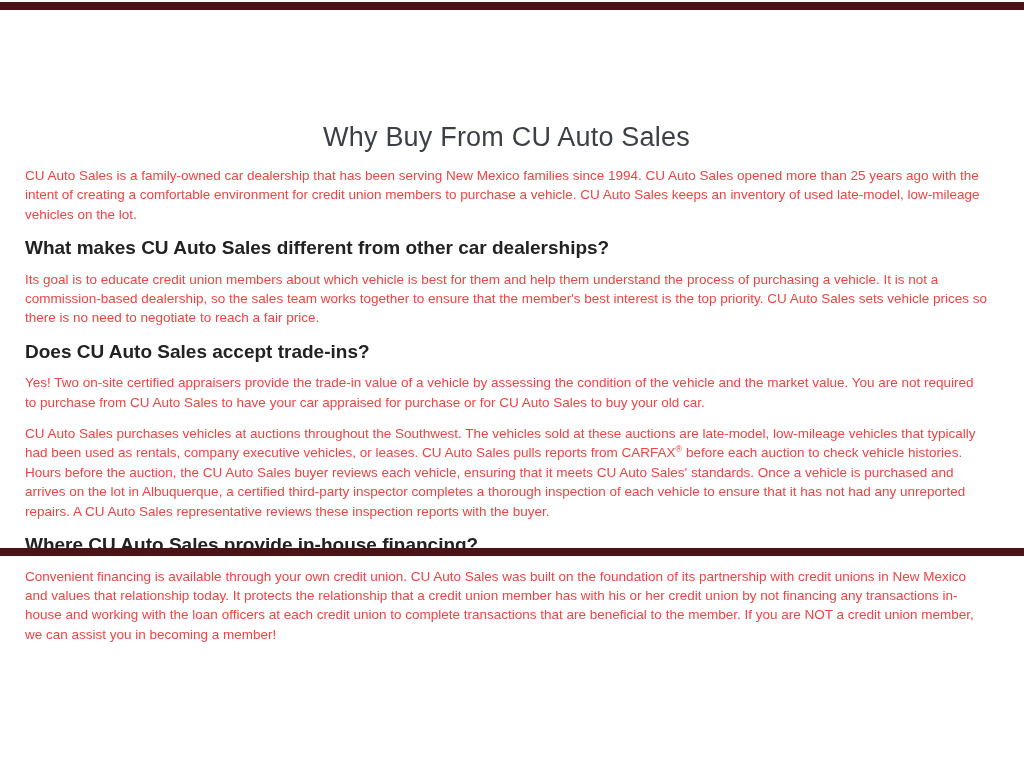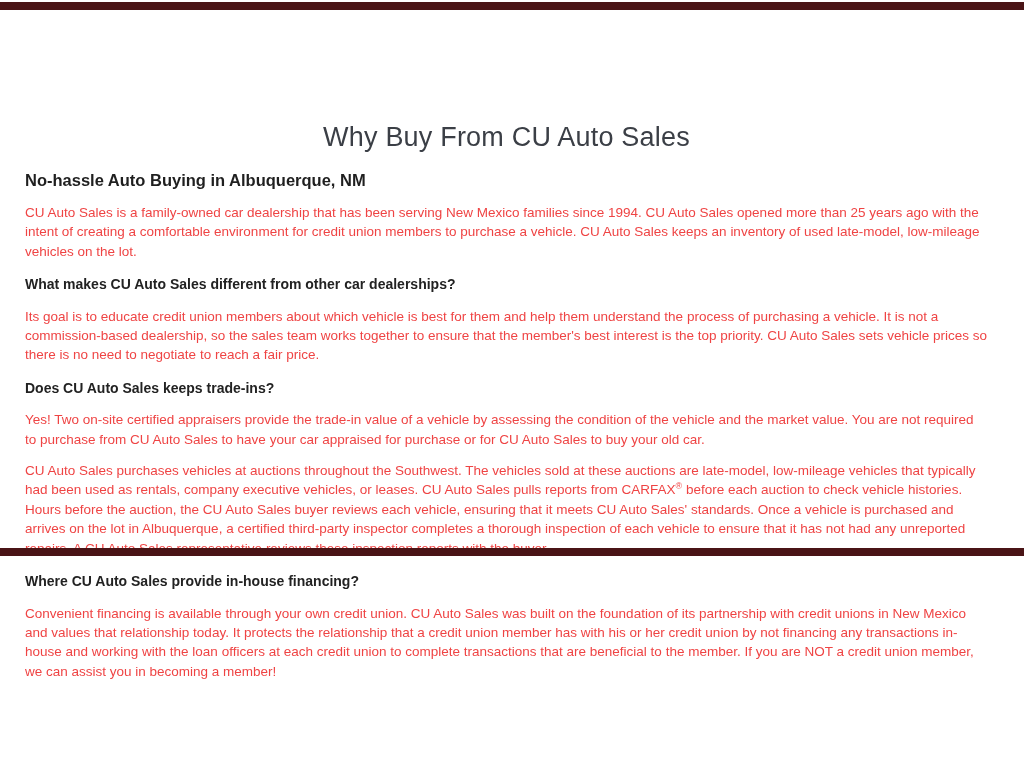--- a/index.html
+++ b/index.html
@@ -50,21 +50,21 @@
     color: #1f1f1f;
   }
   p.body-text {
     margin: 13px 0 0 0;
     font-size: 13.5px;
     line-height: 19.4px;
     color: #ef4444;
   }
   h3.question {
     margin: 14px 0 0 0;
-    font-size: 14px;
+    font-size: 19px;
     line-height: 19.4px;
     font-weight: 700;
     color: #222222;
   }
   .section p.body-text {
     margin-top: 12px;
   }
   sup.reg {
     font-size: 9px;
     line-height: 0;
@@ -74,31 +74,30 @@
 <body>
 
 <div class="page">
 
   <div class="accent-bar top" style="background: rgb(74, 20, 22);"></div>
 
   <div class="content">
 
     <h1 class="page-title">Why Buy From CU Auto Sales</h1>
 
-    <h2 class="subtitle">No-hassle Auto Buying in Albuquerque, NM</h2>
 
     <p class="body-text">CU Auto Sales is a family-owned car dealership that has been serving New Mexico families since 1994. CU Auto Sales opened more than 25 years ago with the intent of creating a comfortable environment for credit union members to purchase a vehicle. CU Auto Sales keeps an inventory of used late-model, low-mileage vehicles on the lot.</p>
 
     <div class="section">
       <h3 class="question">What makes CU Auto Sales different from other car dealerships?</h3>
       <p class="body-text">Its goal is to educate credit union members about which vehicle is best for them and help them understand the process of purchasing a vehicle. It is not a commission-based dealership, so the sales team works together to ensure that the member's best interest is the top priority. CU Auto Sales sets vehicle prices so there is no need to negotiate to reach a fair price.</p>
     </div>
 
     <div class="section">
-      <h3 class="question">Does CU Auto Sales keeps trade-ins?</h3>
+      <h3 class="question">Does CU Auto Sales accept trade-ins?</h3>
       <p class="body-text">Yes! Two on-site certified appraisers provide the trade-in value of a vehicle by assessing the condition of the vehicle and the market value. You are not required to purchase from CU Auto Sales to have your car appraised for purchase or for CU Auto Sales to buy your old car.</p>
     </div>
 
     <div class="section">
       <p class="body-text"><span>CU Auto Sales purchases vehicles at auctions throughout the Southwest. The vehicles sold at these auctions are late-model, low-mileage vehicles that typically had been used as rentals, company executive vehicles, or leases. CU Auto Sales pulls reports from CARFAX</span><sup class="reg">®</sup><span> before each auction to check vehicle histories. Hours before the auction, the CU Auto Sales buyer reviews each vehicle, ensuring that it meets CU Auto Sales' standards. Once a vehicle is purchased and arrives on the lot in Albuquerque, a certified third-party inspector completes a thorough inspection of each vehicle to ensure that it has not had any unreported repairs. A CU Auto Sales representative reviews these inspection reports with the buyer.</span></p>
     </div>
 
     <div class="section">
       <h3 class="question">Where CU Auto Sales provide in-house financing?</h3>
       <p class="body-text">Convenient financing is available through your own credit union. CU Auto Sales was built on the foundation of its partnership with credit unions in New Mexico and values that relationship today. It protects the relationship that a credit union member has with his or her credit union by not financing any transactions in-house and working with the loan officers at each credit union to complete transactions that are beneficial to the member. If you are NOT a credit union member, we can assist you in becoming a member!</p>

